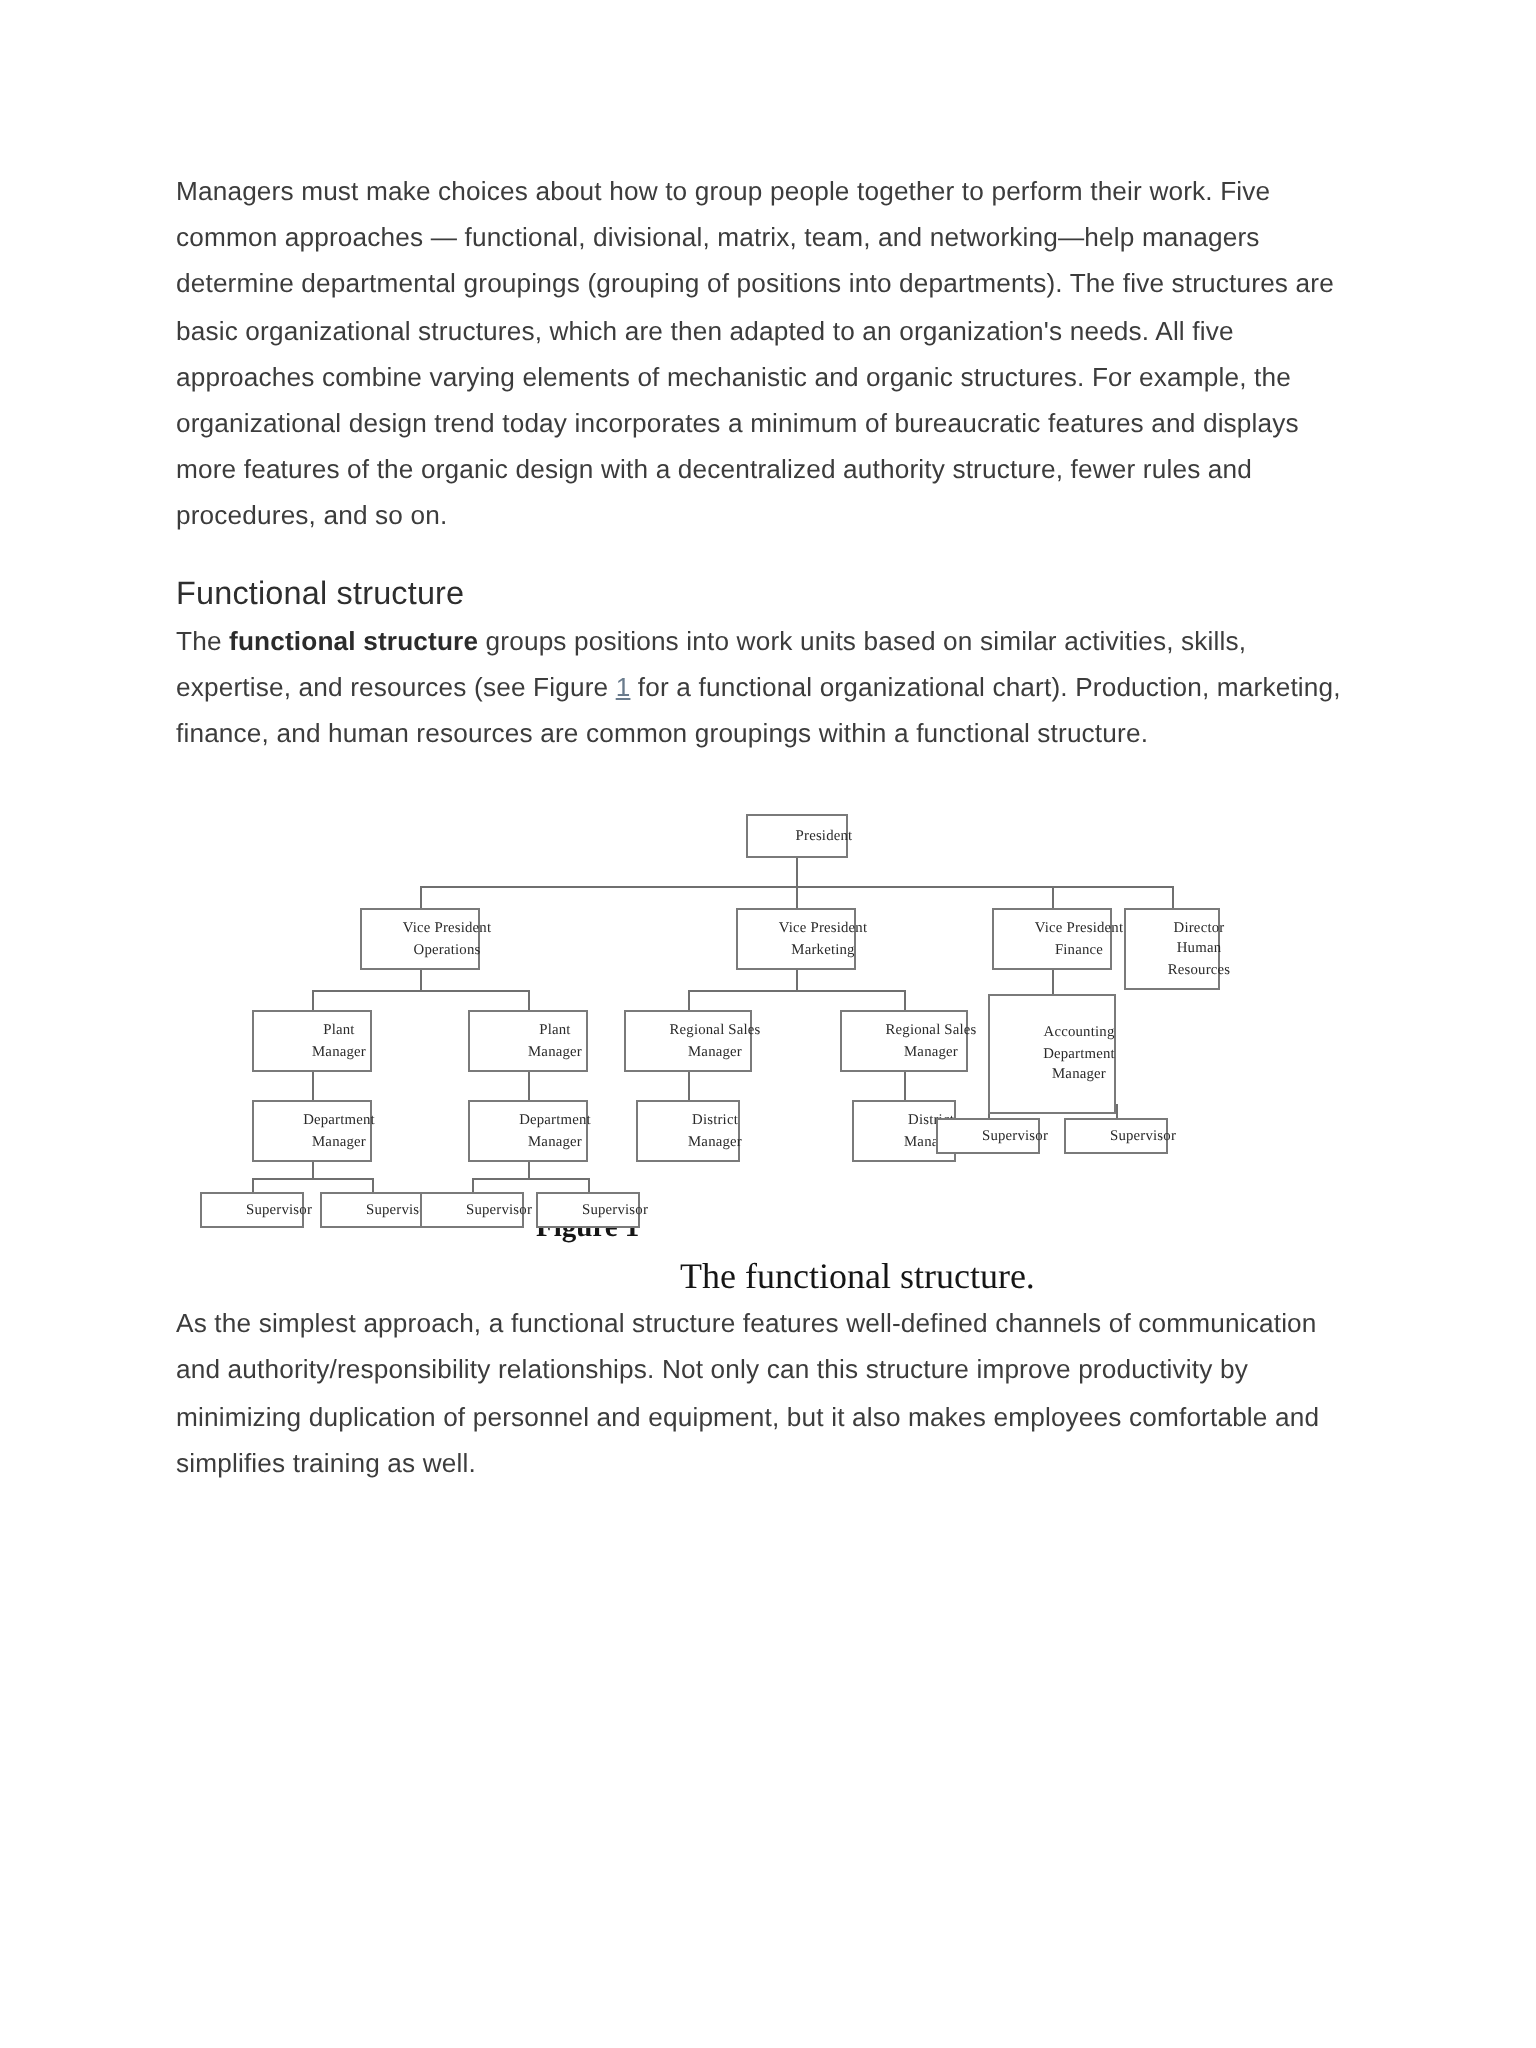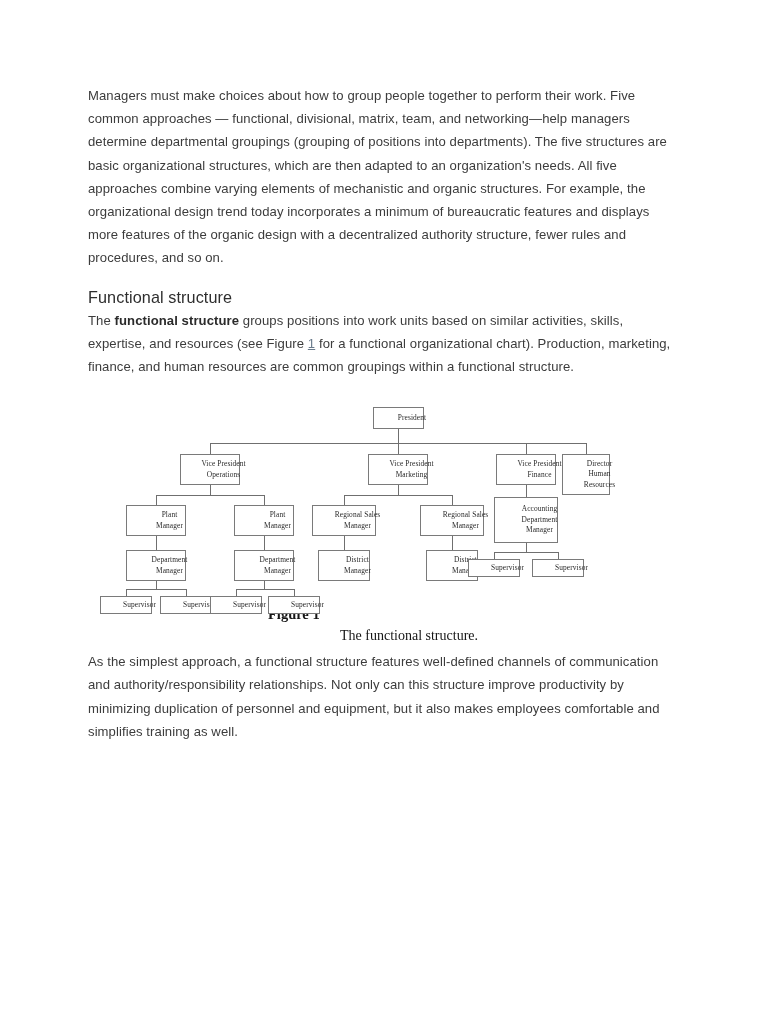--- a/index.html
+++ b/index.html
@@ -112,21 +112,21 @@
     position: absolute;
     left: 180px;
     top: 0;
     font-size: 14.5px;
     font-weight: bold;
   }
   .figcap .figtext {
     position: absolute;
     left: 252px;
     top: 22px;
-    font-size: 14px;
+    font-size: 18px;
     font-weight: normal;
   }
   .after-fig { margin-top: 46px; }
 </style>
 </head>
 <body>
 
 <div class="page">
   <div class="content">
 
@@ -220,21 +220,21 @@
         <div class="node" style="left:224px; top:105px; width:64px; height:31px;">
           <span>Regional Sales</span>
           <span>Manager</span>
         </div>
 
         <div class="node" style="left:332px; top:105px; width:64px; height:31px;">
           <span>Regional Sales</span>
           <span>Manager</span>
         </div>
 
-        <div class="node" style="left:406px; top:97px; width:64px; height:46px;">
+        <div class="node" style="left:406px; top:97px; width:64px; height:60px;">
           <span>Accounting</span>
           <span>Department</span>
           <span>Manager</span>
         </div>
 
         <div class="node" style="left:38px; top:150px; width:60px; height:31px;">
           <span>Department</span>
           <span>Manager</span>
         </div>
 

